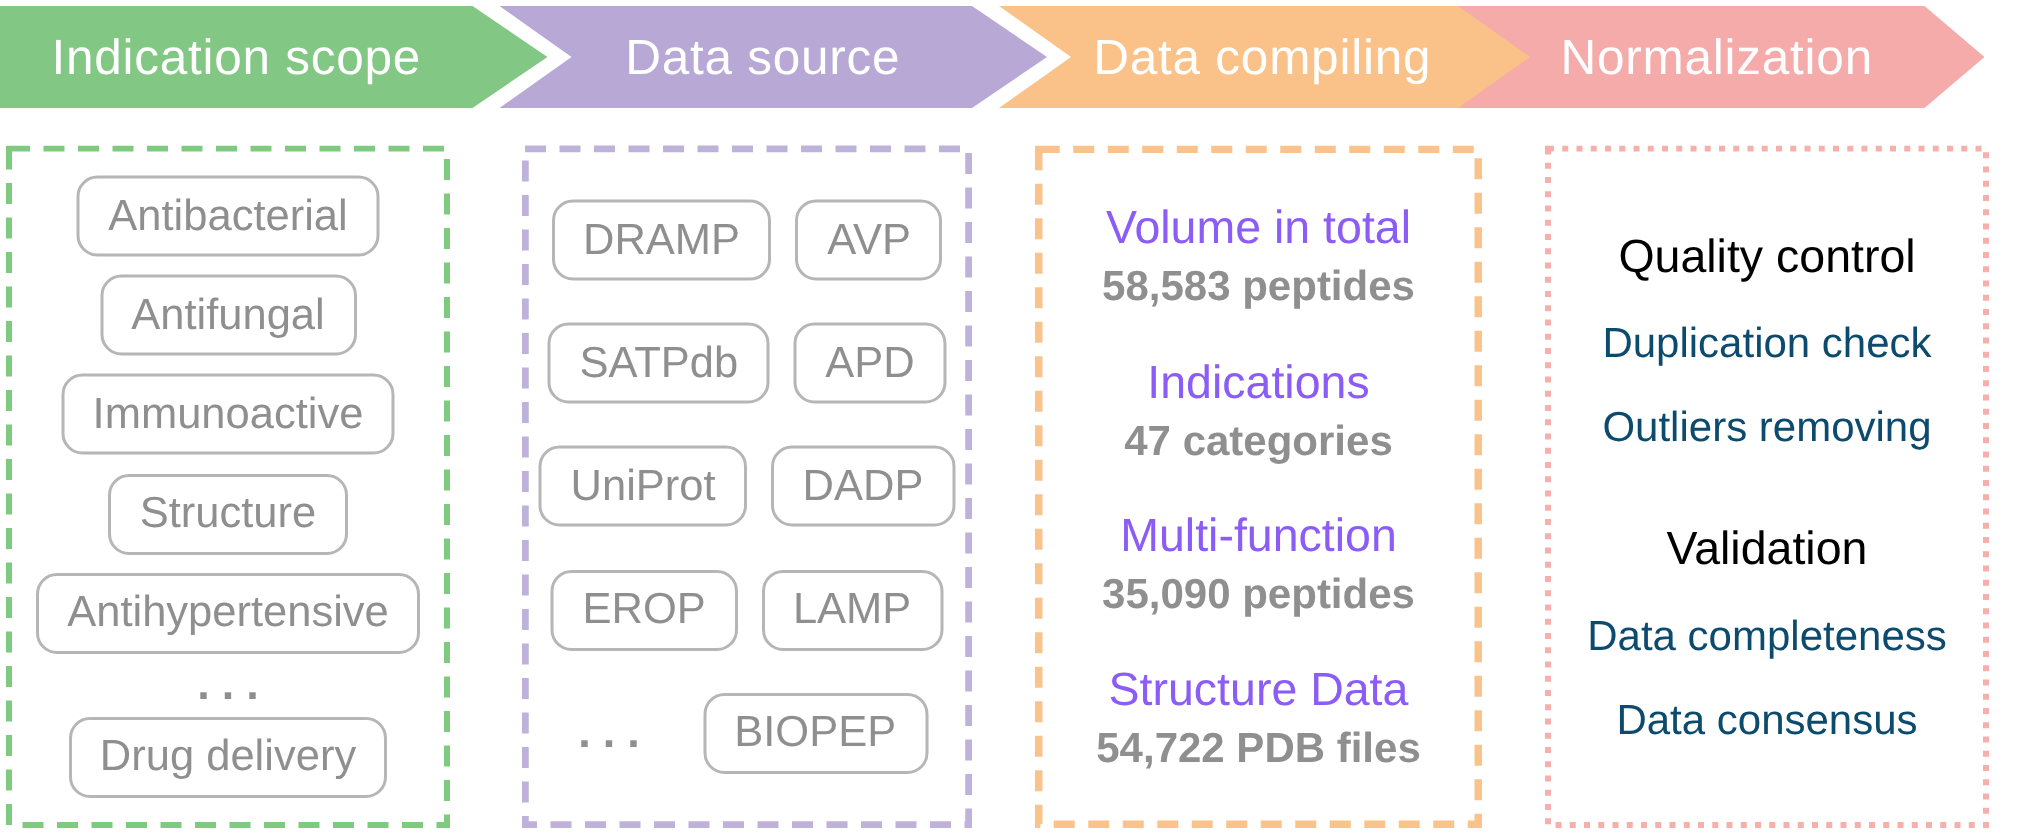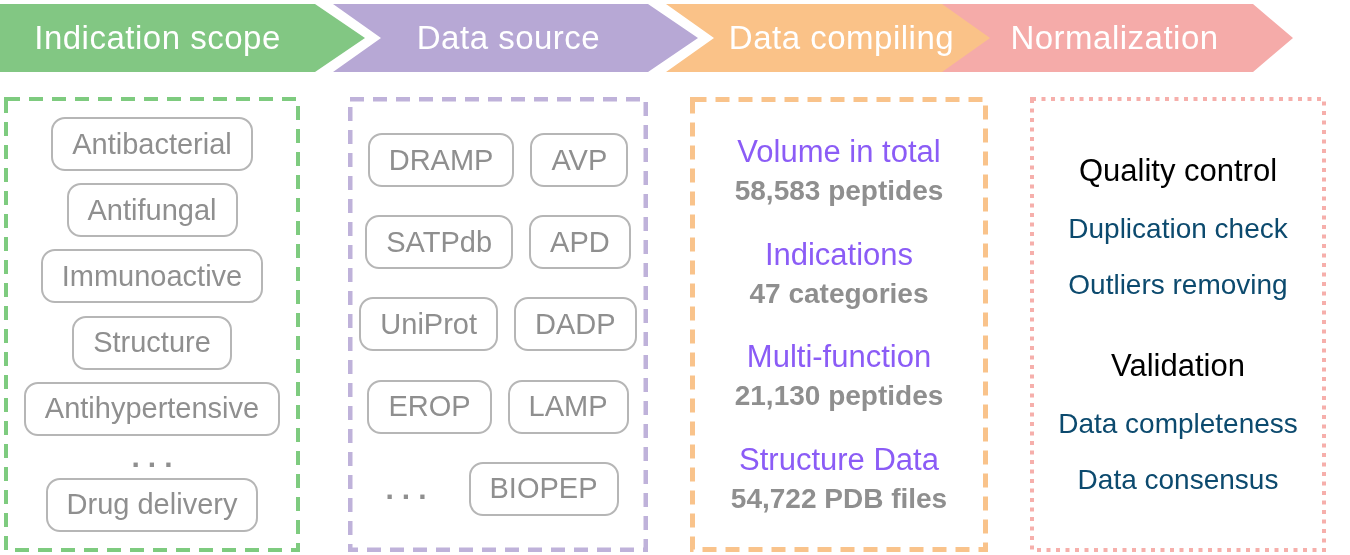--- a/index.html
+++ b/index.html
@@ -15,21 +15,21 @@
   }
   .arrow-1{left:0;width:365px;background:#82C783;
     clip-path:polygon(0 0,calc(100% - 50px) 0,100% 50%,calc(100% - 50px) 100%,0 100%);
     padding-right:50px;}
   .arrow-2{left:333px;width:365px;background:#B7A8D5;
     clip-path:polygon(0 0,calc(100% - 50px) 0,100% 50%,calc(100% - 50px) 100%,0 100%,48px 50%);
     padding-left:42px;padding-right:56px;}
   .arrow-3{left:666px;width:365px;background:#FAC288;
     clip-path:polygon(0 0,calc(100% - 50px) 0,100% 50%,calc(100% - 50px) 100%,0 100%,48px 50%);
     padding-left:42px;padding-right:56px;}
-  .arrow-4{left:942px;width:351px;background:#F5ABA9;
+  .arrow-4{left:972px;width:351px;background:#F5ABA9;
     clip-path:polygon(0 0,calc(100% - 40px) 0,100% 50%,calc(100% - 40px) 100%,0 100%,48px 50%);
     padding-left:42px;padding-right:48px;}
   
   .panel{position:absolute;top:97px;height:455px;}
   .panel-1{left:4px;width:296px;}
   .panel-2{left:348px;width:300px;}
   .panel-3{left:690px;width:298px;}
   .panel-4{left:1030px;width:296px;}
   .panel-border{position:absolute;left:0;top:0;}
   .panel-content{
@@ -125,21 +125,21 @@
       <div class="stat">
         <div class="stat-title">Volume in total</div>
         <div class="stat-value">58,583 peptides</div>
       </div>
       <div class="stat">
         <div class="stat-title">Indications</div>
         <div class="stat-value">47 categories</div>
       </div>
       <div class="stat">
         <div class="stat-title">Multi-function</div>
-        <div class="stat-value">21,130 peptides</div>
+        <div class="stat-value">35,090 peptides</div>
       </div>
       <div class="stat">
         <div class="stat-title">Structure Data</div>
         <div class="stat-value">54,722 PDB files</div>
       </div>
     </div>
   </div>
 
   <div class="panel panel-4">
     <svg class="panel-border" width="296" height="455">

